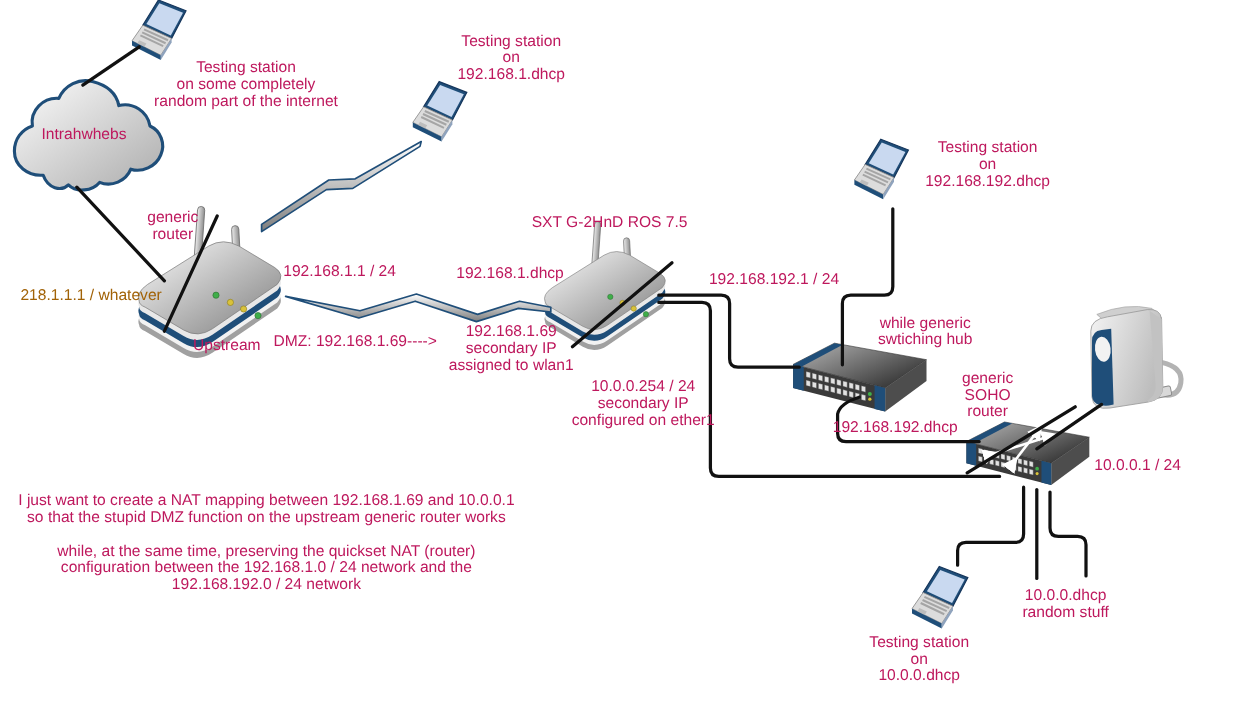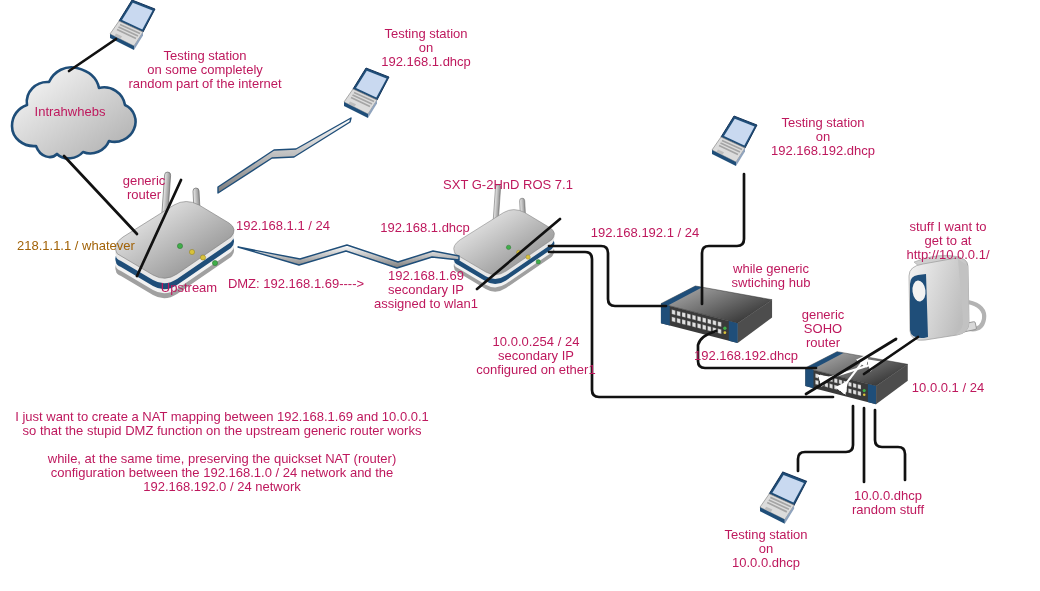--- a/index.html
+++ b/index.html
@@ -184,40 +184,38 @@
   <div class="lbl" style="left:426px;top:27px">Testing station
 on
 192.168.1.dhcp</div>
   <div class="lbl" style="left:70px;top:105px">Intrahwhebs</div>
   <div class="lbl" style="left:144px;top:174px">generic
 router</div>
   <div class="lbl-left" style="left:17px;top:239px">218.1.1.1 / whatever</div>
   <div class="lbl" style="left:283px;top:219px">192.168.1.1 / 24</div>
   <div class="lbl" style="left:189px;top:281px">Upstream</div>
   <div class="lbl" style="left:296px;top:277px">DMZ: 192.168.1.69----&gt;</div>
-  <div class="lbl" style="left:508px;top:178px">SXT G-2HnD ROS 7.1</div>
+  <div class="lbl" style="left:508px;top:178px">SXT G-2HnD ROS 7.5</div>
   <div class="lbl" style="left:425px;top:221px">192.168.1.dhcp</div>
   <div class="lbl" style="left:426px;top:269px">192.168.1.69
 secondary IP
 assigned to wlan1</div>
   <div class="lbl" style="left:645px;top:226px">192.168.192.1 / 24</div>
-  <div class="lbl" style="left:536px;top:335px">10.0.0.254 / 24
+  <div class="lbl" style="left:536px;top:315px">10.0.0.254 / 24
 secondary IP
 configured on ether1</div>
   <div class="lbl" style="left:823px;top:116px">Testing station
 on
 192.168.192.dhcp</div>
   <div class="lbl" style="left:771px;top:262px">while generic
 swtiching hub</div>
   <div class="lbl" style="left:746px;top:349px">192.168.192.dhcp</div>
   <div class="lbl" style="left:823px;top:308px">generic
 SOHO
 router</div>
-  <div class="lbl" style="left:948px;top:220px">stuff I want to get to at
-http://10.0.0.1/</div>
   <div class="lbl" style="left:948px;top:381px">10.0.0.1 / 24</div>
   <div class="lbl" style="left:888px;top:489px">10.0.0.dhcp
 random stuff</div>
   <div class="lbl" style="left:766px;top:528px">Testing station
 on
 10.0.0.dhcp</div>
   <div class="lbl" style="left:222px;top:410px">I just want to create a NAT mapping between 192.168.1.69 and 10.0.0.1
 so that the stupid DMZ function on the upstream generic router works
 
 while, at the same time, preserving the quickset NAT (router)

